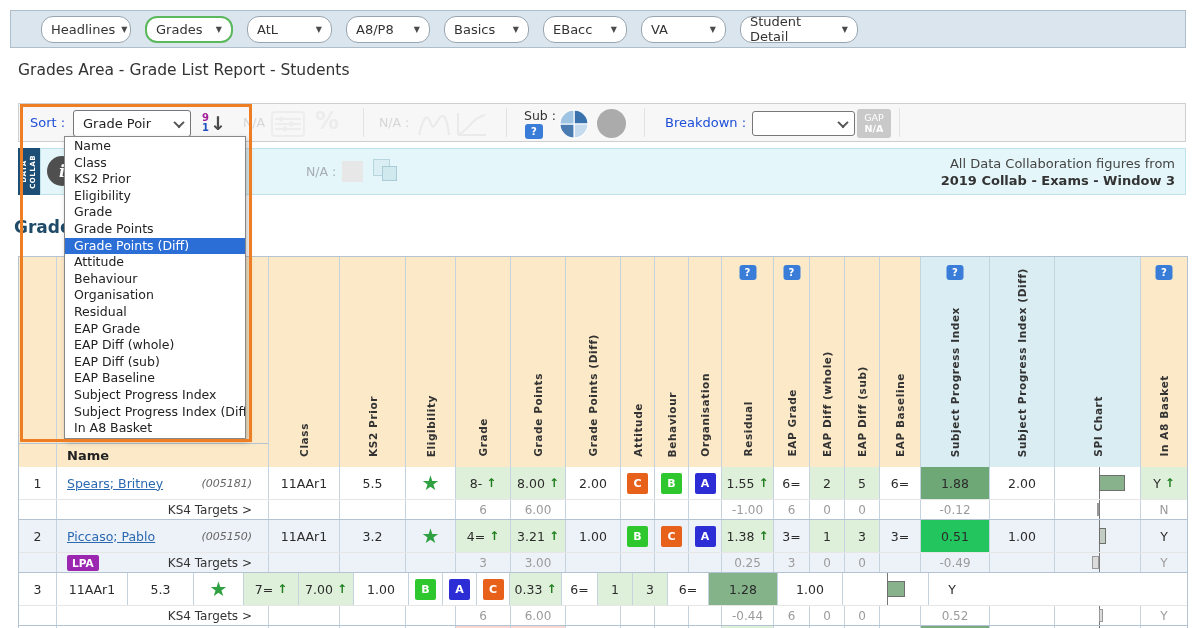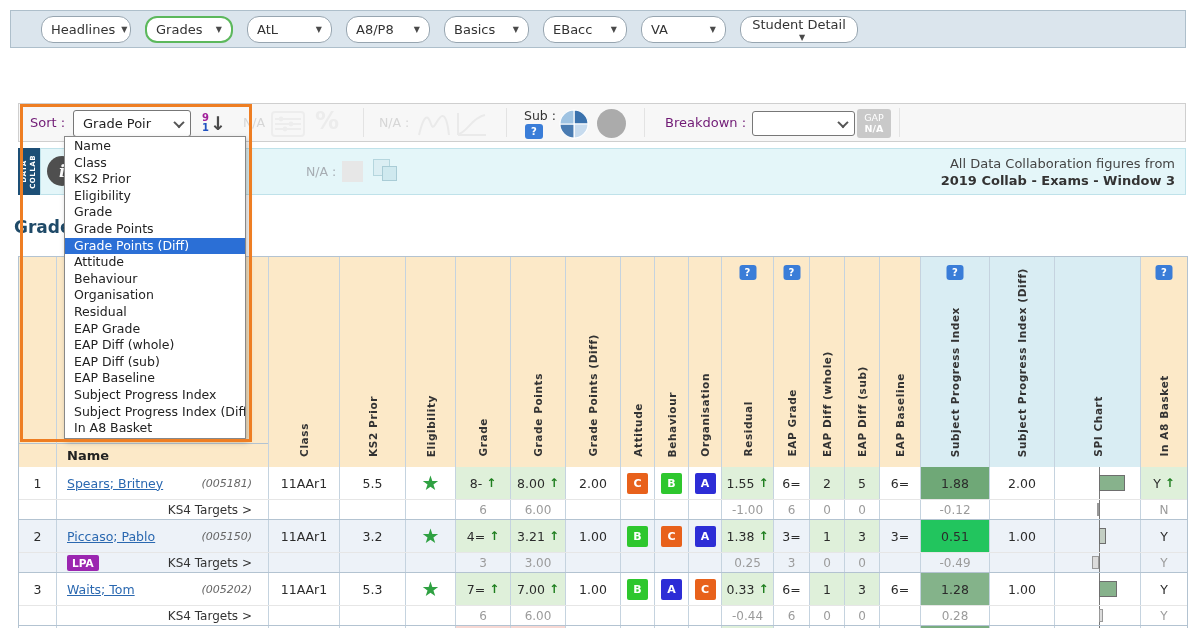--- a/index.html
+++ b/index.html
@@ -15,21 +15,21 @@
             padding:0 9px; font-size:13px; color:#333; cursor:default; flex:0 0 auto; }
   .navbtn.active { border:2px solid #5cb85c; }
   .tri { font-size:8px; color:#4a4a4a; margin-left:6px; }
 
   
   #page-title { position:absolute; left:18px; top:61px; font-size:15.5px; color:#333; }
 
   
   #toolbar { position:absolute; left:18px; top:103px; width:1168px; height:39px;
              background:#f7f7f7; border:1px solid #cfcfcf; }
-  #toolbar .tlabel { position:absolute; font-size:13px; color:#701a75; line-height:37px; }
+  #toolbar .tlabel { position:absolute; font-size:13px; color:#1d4ed8; line-height:37px; }
   .fakesel { position:absolute; background:#fff; border:1px solid #777; border-radius:3px;
              display:flex; align-items:center; justify-content:space-between;
              padding:0 7px 0 9px; font-size:13px; color:#222; overflow:hidden; white-space:nowrap; }
   .chev { width:8px; height:8px; border-right:2px solid #555; border-bottom:2px solid #555;
           transform:rotate(45deg) translate(-1px,-1px); flex:0 0 auto; margin-left:4px; }
   #sort-icon { position:absolute; left:183px; top:5px; width:32px; height:28px; display:flex; align-items:center; }
   #sort-icon .nums { display:flex; flex-direction:column; font-size:10px; font-weight:bold; line-height:10px; }
   #sort-icon .n9 { color:#a1209a; } #sort-icon .n1 { color:#2052c0; }
   #sort-icon .arr { font-size:19px; font-weight:bold; color:#4a4a4a; margin-left:1px; line-height:19px; }
   .dis-na { position:absolute; font-size:12.5px; color:#d6d6d6; line-height:37px; }
@@ -135,26 +135,27 @@
         <span class="tri">▼</span>
       </div>
       <div class="navbtn" style="width: 84px;">
         <span>EBacc</span>
         <span class="tri">▼</span>
       </div>
       <div class="navbtn" style="width: 85px;">
         <span>VA</span>
         <span class="tri">▼</span>
       </div>
-      <div class="navbtn" style="width: 118px; flex-direction: column;">
+      <div class="navbtn" style="width: 118px;">
         <span>Student Detail</span>
         <span class="tri">▼</span>
       </div>
     </div>
 
+  <div id="page-title">Grades Area - Grade List Report - Students</div>
 
   <div id="toolbar">
     <span class="tlabel" style="left:11px">Sort :</span>
     <div class="fakesel" style="left:54px; top:6px; width:118px; height:27px">
       <span>Grade Poir</span>
       <span class="chev"></span>
     </div>
     <div id="sort-icon">
       <span class="nums">
           <span class="n9">9</span>
@@ -520,24 +521,20 @@
           <div class="c" style="width: 46px;">
             <span class="gray">Y</span>
           </div>
         </div>
       </div>
       <div>
         <div class="mrow">
           <div class="c" style="width: 38px;">
             <span>3</span>
           </div>
-          <div class="c namec" style="width: 212px;">
-            <a class="sname">Waits; Tom</a>
-            <span class="sid">(005202)</span>
-          </div>
           <div class="c" style="width: 71px;">
             <span>11AAr1</span>
           </div>
           <div class="c" style="width: 66px;">
             <span>5.3</span>
           </div>
           <div class="c" style="width: 50px;">
             <span class="star">★</span>
           </div>
           <div class="c green" style="width: 55px;">
@@ -616,21 +613,21 @@
             <span class="gray">6</span>
           </div>
           <div class="c" style="width: 35px;">
             <span class="gray">0</span>
           </div>
           <div class="c" style="width: 35px;">
             <span class="gray">0</span>
           </div>
           <div class="c" style="width: 41px;"></div>
           <div class="c" style="width: 69px;">
-            <span class="gray">0.28</span>
+            <span class="gray">0.52</span>
           </div>
           <div class="c" style="width: 65px;"></div>
           <div class="c" style="width: 86px;">
             <div class="axis"></div>
             <div class="bar tgt" style="width: 4px; top: 3px; height: 13px; left: 52%;"></div>
           </div>
           <div class="c" style="width: 46px;">
             <span class="gray">Y</span>
           </div>
         </div>

